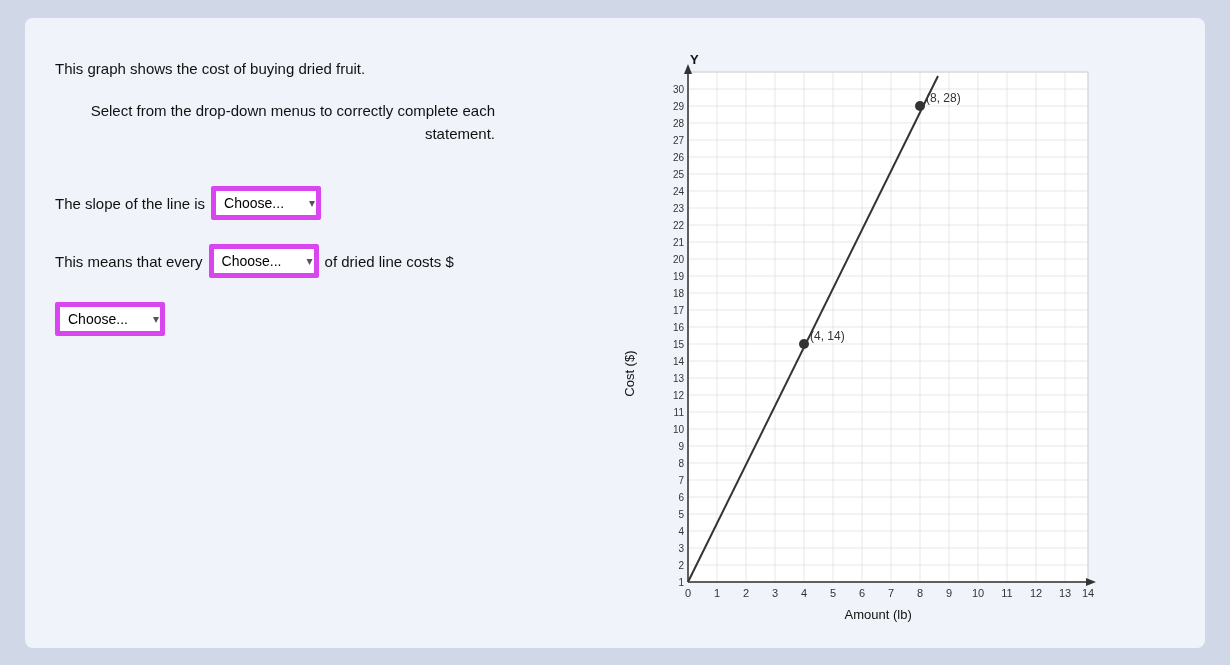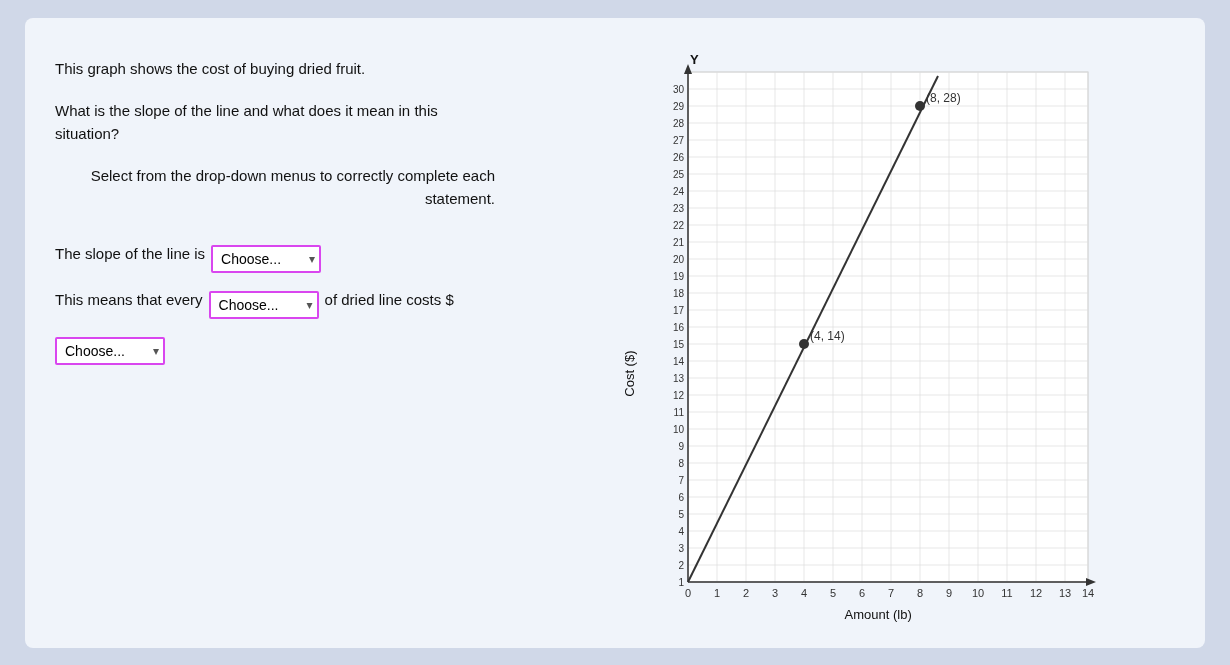--- a/index.html
+++ b/index.html
@@ -40,33 +40,33 @@
       line-height: 1.5;
     }
     .instruction {
       font-size: 15px;
       color: #111;
       line-height: 1.5;
       text-align: right;
     }
     .statement-row {
       display: flex;
-      align-items: flex-start;
+      align-items: center;
       gap: 6px;
       flex-wrap: wrap;
       font-size: 15px;
       color: #111;
-      margin-top: 0;
+      margin-top: 6px;
     }
     .dropdown-wrapper {
       position: relative;
       display: inline-block;
     }
     .dropdown-wrapper select {
-      border: 2px solid #d946ef;
+      border: 5px solid #d946ef;
       background: white;
       padding: 4px 24px 4px 8px;
       font-size: 14px;
       cursor: pointer;
       min-width: 110px;
       border-radius: 2px;
       appearance: none;
       -webkit-appearance: none;
     }
     .dropdown-wrapper::after {
@@ -126,21 +126,20 @@
       left: 50px;
       top: 14px;
     }
   </style>
 </head>
 <body>
 
 <div class="container">
   <div class="left-panel">
     <p class="description">This graph shows the cost of buying dried fruit.</p>
-    <p class="question">What is the slope of the line and what does it mean in this situation?</p>
     <p class="instruction">Select from the drop-down menus to correctly complete each statement.</p>
 
     <div class="statements-section">
       <div class="statement-row">
         <span>The slope of the line is</span>
         <div class="dropdown-wrapper">
           <select>
             <option>Choose...</option>
             <option>3.5</option>
             <option>2</option>

